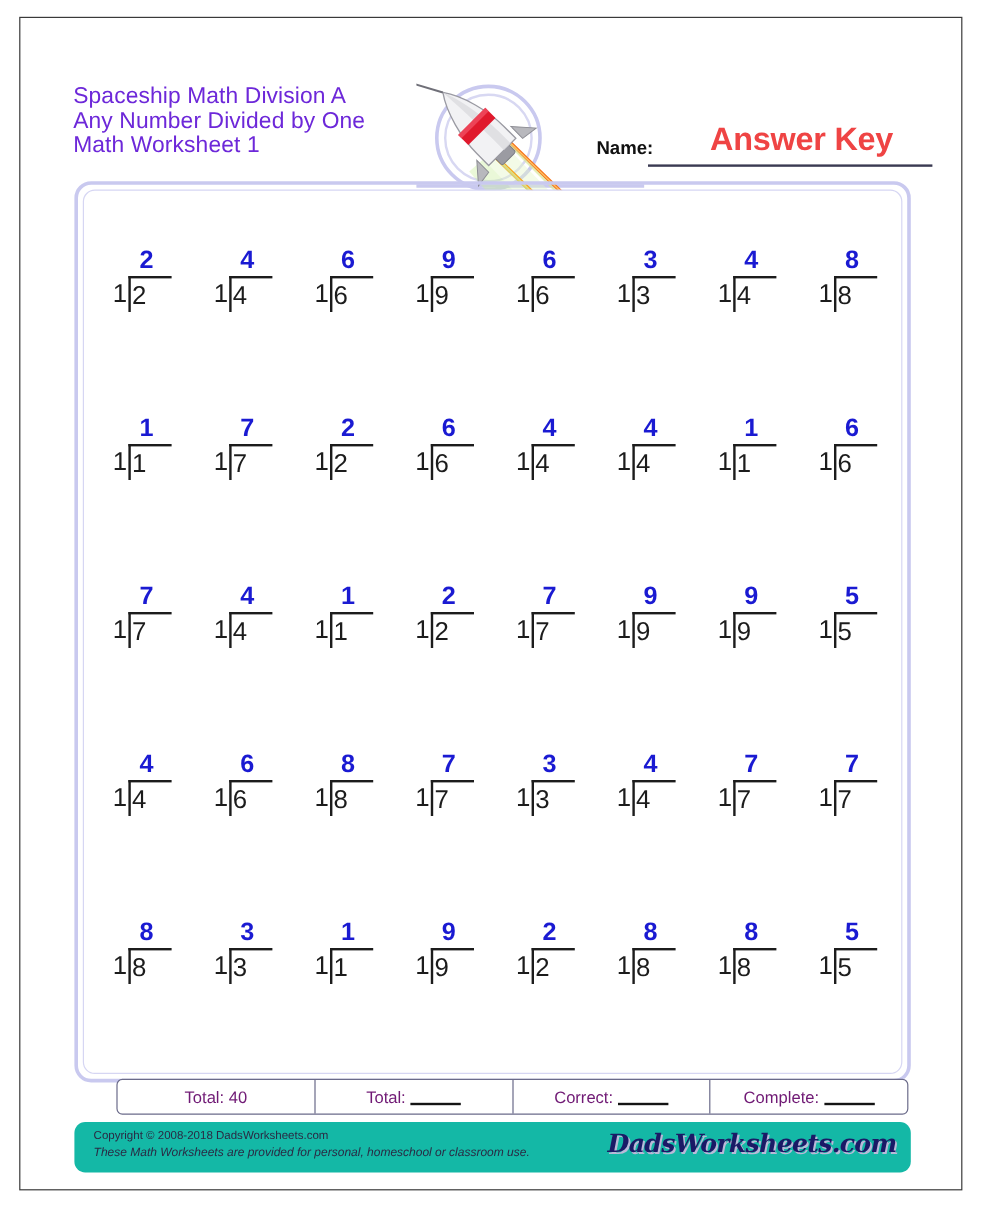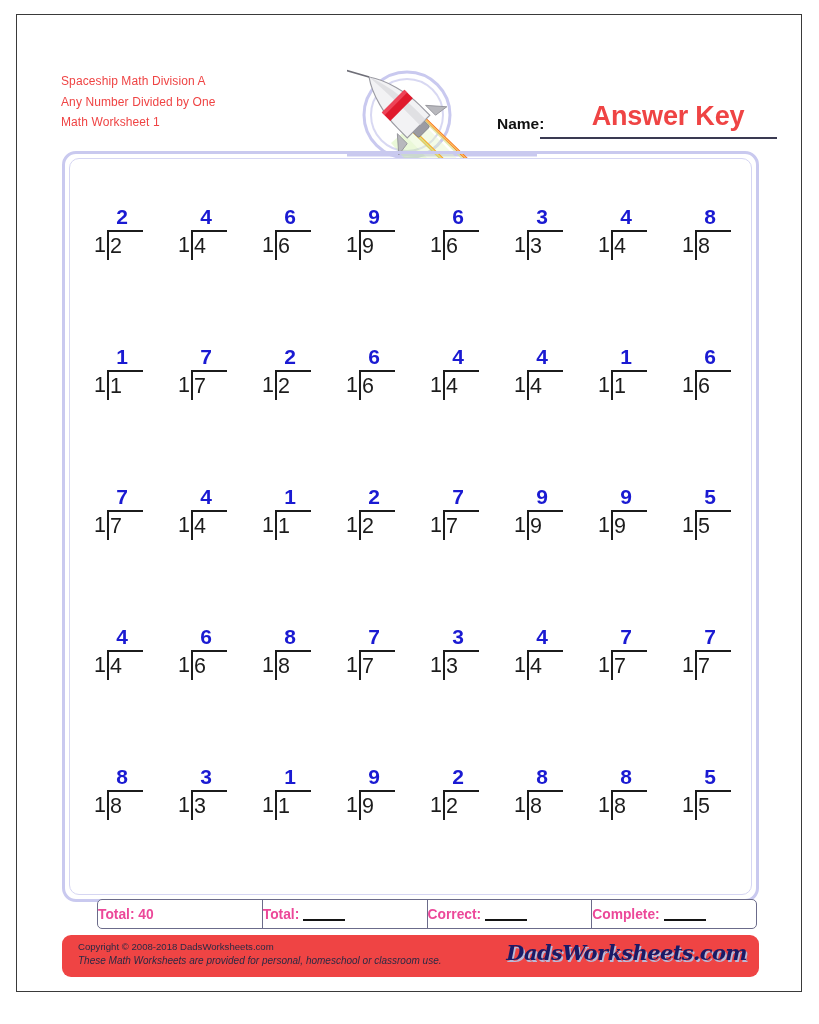--- a/index.html
+++ b/index.html
@@ -30,22 +30,22 @@
     position: absolute;
     left: 0; top: 0;
     width: 100%;
     height: 140px;
   }
   .title-block {
     position: absolute;
     left: 44px;
     top: 56px;
     line-height: 20.5px;
-    font-size: 12px;
-    color: #ef4444;
+    font-size: 19px;
+    color: #6d28d9;
     white-space: nowrap;
   }
   .title-block div { letter-spacing: 0.1px; }
 
   
   .rocket-badge {
     position: absolute;
     left: 330px;
     top: 42px;
     width: 190px;
@@ -186,44 +186,45 @@
     border: 1.6px solid #6b6b8a;
     border-radius: 5px;
     display: flex;
     box-sizing: border-box;
     background: #ffffff;
   }
   .scorecell {
     flex: 1;
     display: flex;
     align-items: center;
+    justify-content: center;
     font-size: 13.8px;
-    font-weight: bold;
-    color: #ec4899;
+    font-weight: normal;
+    color: #701a75;
     border-right: 1.6px solid #6b6b8a;
     box-sizing: border-box;
     white-space: nowrap;
   }
   .scorecell:last-child { border-right: none; }
   .blankline {
     display: inline-block;
     width: 42px;
     border-bottom: 2px solid #141414;
     margin-left: 4px;
     height: 11px;
   }
 
   
   .footer {
     position: absolute;
     left: 45px;
     top: 920px;
     width: 697px;
     height: 42px;
-    background: #ef4444;
+    background: #14b8a6;
     border-radius: 9px;
     box-sizing: border-box;
   }
   .copyline1 {
     position: absolute;
     left: 16px;
     top: 6px;
     font-size: 9.6px;
     color: #2a2a44;
   }

